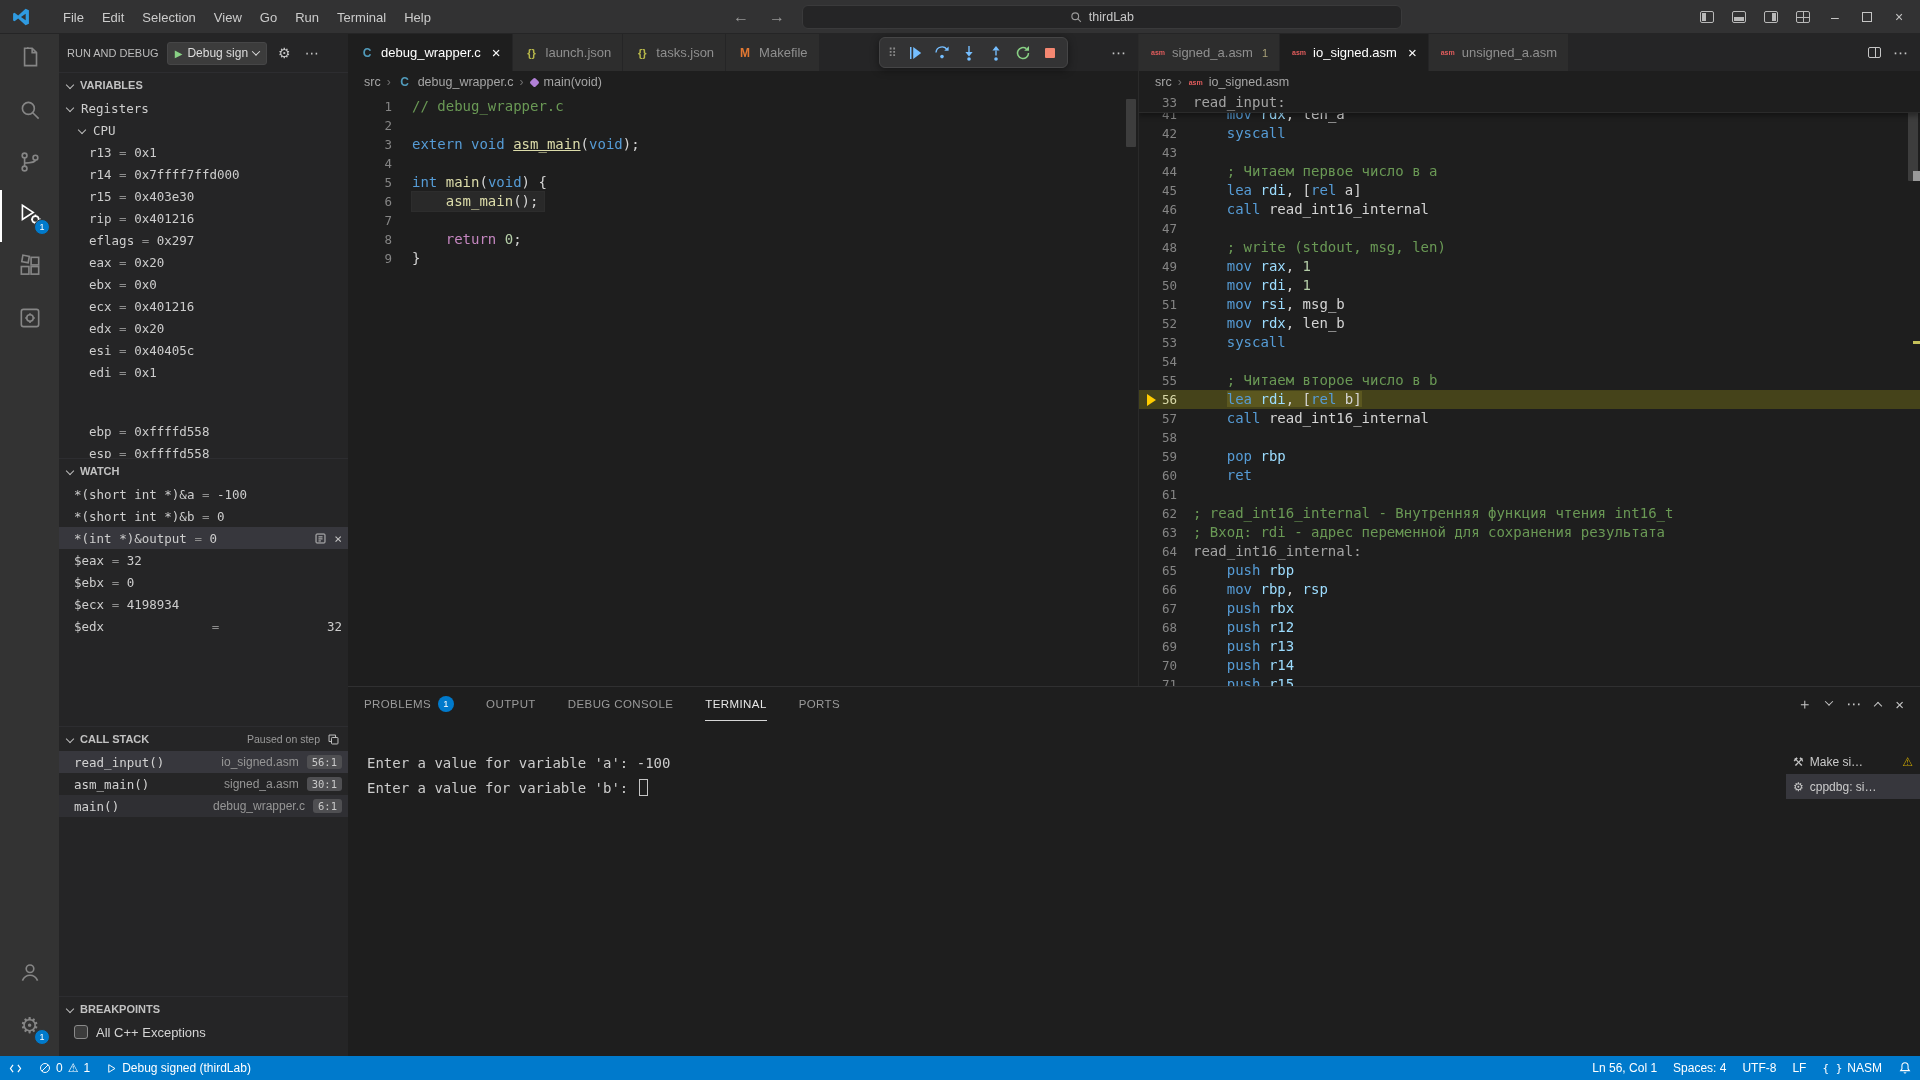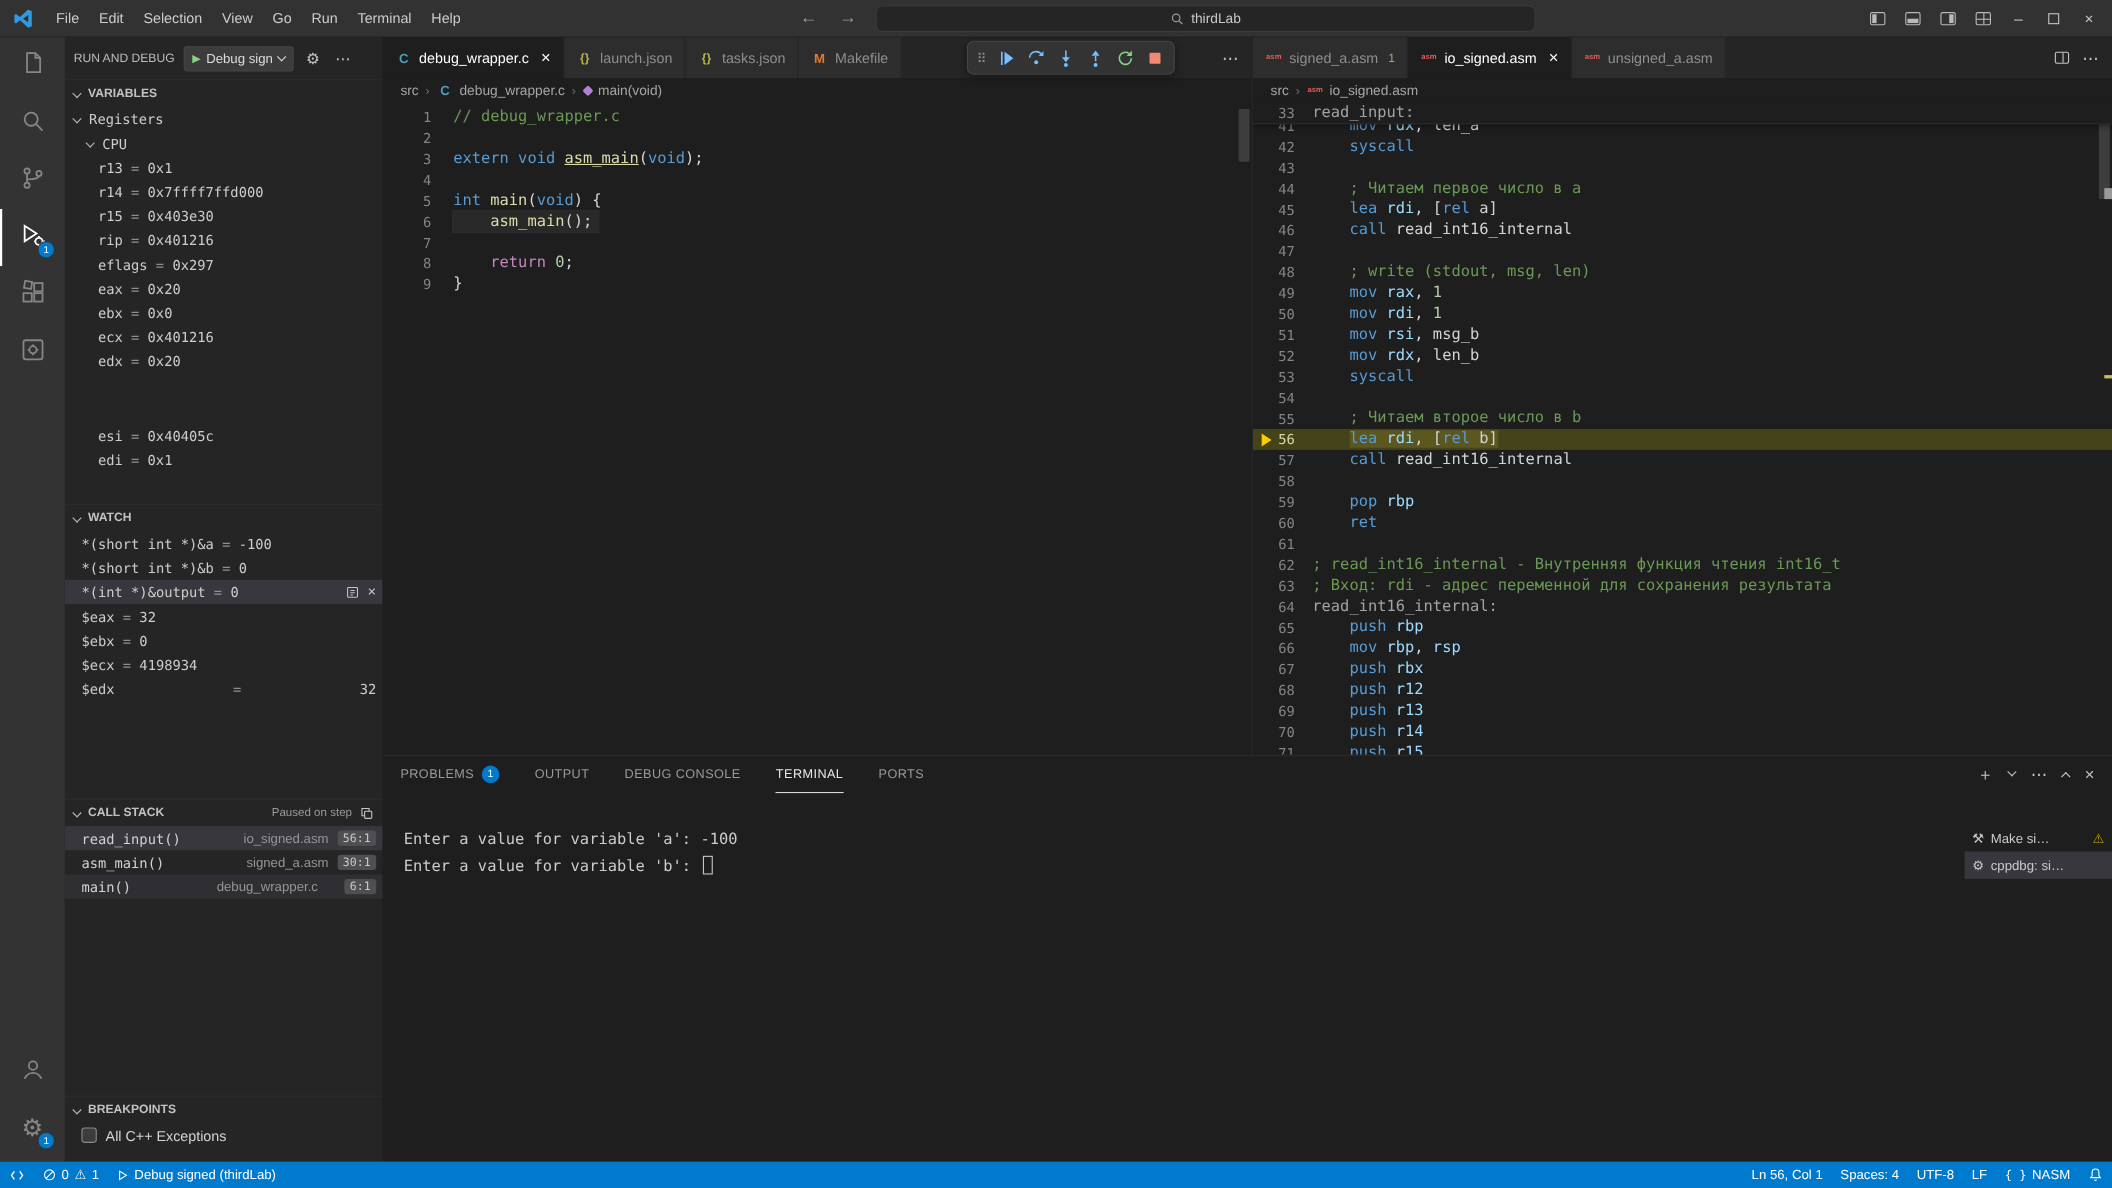--- a/index.html
+++ b/index.html
@@ -2,21 +2,21 @@
 <html><head>
 <meta charset="utf-8">
 <style>
   *{margin:0;padding:0;box-sizing:border-box}
   html,body{width:1920px;height:1080px;overflow:hidden}
   body{font-family:"Liberation Sans",sans-serif;background:#1e1e1e;color:#ccc}
   .app{width:1920px;height:1080px;display:flex;flex-direction:column;position:relative}
 
   
   .titlebar{height:34px;background:#323233;display:flex;align-items:center;border-bottom:1px solid #252526;flex:0 0 34px}
-  .tb-left{display:flex;align-items:center;padding-left:10px;gap:4px}
+  .tb-left{display:flex;align-items:center;padding-left:10px;gap:16px}
   .logo{width:22px;height:22px;margin-right:6px;display:flex;align-items:center;justify-content:center}
   .menu-item{padding:3px 9px;font-size:13px;color:#cccccc;border-radius:4px;cursor:default}
   .tb-center{flex:1;display:flex;align-items:center;justify-content:center;gap:14px}
   .nav-arrow{color:#989898;font-size:16px;width:22px;text-align:center}
   .searchbox{width:600px;height:24px;background:#252526;border:1px solid #3a3a3b;border-radius:6px;display:flex;align-items:center;justify-content:center;gap:7px;color:#c8c8c8;font-size:12.5px}
   .tb-right{display:flex;align-items:center;gap:2px;padding-right:6px}
   .wbtn{width:30px;height:26px;display:flex;align-items:center;justify-content:center;color:#c5c5c5;font-size:14px}
   .lico{width:14px;height:12px;border:1px solid #b9b9b9;border-radius:2px;position:relative;display:inline-block}
   .lico::before{content:"";position:absolute;background:#b9b9b9}
   .lico.left::before{left:1px;top:1px;bottom:1px;width:4px}
@@ -274,21 +274,21 @@
             <div class="trow" style="padding-left: 20px;"><span class="tw down"></span><span>CPU</span></div>
             <div class="trow" style="padding-left: 30px;"><span class="var-n">r13</span><span class="var-eq"> = </span><span class="var-v">0x1</span></div>
             <div class="trow" style="padding-left: 30px;"><span class="var-n">r14</span><span class="var-eq"> = </span><span class="var-v">0x7ffff7ffd000</span></div>
             <div class="trow" style="padding-left: 30px;"><span class="var-n">r15</span><span class="var-eq"> = </span><span class="var-v">0x403e30</span></div>
             <div class="trow" style="padding-left: 30px;"><span class="var-n">rip</span><span class="var-eq"> = </span><span class="var-v">0x401216</span></div>
             <div class="trow" style="padding-left: 30px;"><span class="var-n">eflags</span><span class="var-eq"> = </span><span class="var-v">0x297</span></div>
             <div class="trow" style="padding-left: 30px;"><span class="var-n">eax</span><span class="var-eq"> = </span><span class="var-v">0x20</span></div>
             <div class="trow" style="padding-left: 30px;"><span class="var-n">ebx</span><span class="var-eq"> = </span><span class="var-v">0x0</span></div>
             <div class="trow" style="padding-left: 30px;"><span class="var-n">ecx</span><span class="var-eq"> = </span><span class="var-v">0x401216</span></div>
             <div class="trow" style="padding-left: 30px;"><span class="var-n">edx</span><span class="var-eq"> = </span><span class="var-v">0x20</span></div>
-            <div class="trow" style="padding-left: 30px; margin-top: 46px;"><span class="var-n">esi</span><span class="var-eq"> = </span><span class="var-v">0x40405c</span></div>
+            <div class="trow" style="padding-left: 30px;"><span class="var-n">esi</span><span class="var-eq"> = </span><span class="var-v">0x40405c</span></div>
             <div class="trow" style="padding-left: 30px;"><span class="var-n">edi</span><span class="var-eq"> = </span><span class="var-v">0x1</span></div>
             <div class="trow" style="padding-left: 30px; margin-top: 37px;"><span class="var-n">ebp</span><span class="var-eq"> = </span><span class="var-v">0xffffd558</span></div>
             <div class="trow" style="padding-left: 30px;"><span class="var-n">esp</span><span class="var-eq"> = </span><span class="var-v">0xffffd558</span></div>
             <div class="trow" style="padding-left: 20px; margin-top: 32px;"><span class="tw right"></span><span>Segs</span></div>
             <div class="trow" style="padding-left: 20px;"><span class="tw right"></span><span>FPU</span></div>
           </div>
       </div>
 
       <div class="section" style="flex:0 0 268px">
         <div class="sec-head">
@@ -316,21 +316,21 @@
           <span class="sec-spacer"></span>
           <span class="sec-status">Paused on step</span>
           <svg width="13" height="13" viewBox="0 0 16 16" fill="none" stroke="#c5c5c5" stroke-width="1.2">
               <rect x="5.5" y="5.5" width="8" height="8" rx="1"></rect>
               <path d="M10.5 5.5V2.5h-8v8h3"></path>
             </svg>
         </div>
         <div class="sec-body" id="callstack-body">
             <div class="trow frame-row sel" style="padding-left: 15px;"><span class="frame-name">read_input()</span><span class="frame-file">io_signed.asm</span><span class="frame-pos">56:1</span></div>
             <div class="trow frame-row" style="padding-left: 15px;"><span class="frame-name">asm_main()</span><span class="frame-file">signed_a.asm</span><span class="frame-pos">30:1</span></div>
-            <div class="trow frame-row subtle" style="padding-left: 15px; gap: 16px;"><span class="frame-name">main()</span><span class="frame-file">debug_wrapper.c</span><span class="frame-pos">6:1</span></div>
+            <div class="trow frame-row subtle" style="padding-left: 15px;"><span class="frame-name">main()</span><span class="frame-file">debug_wrapper.c</span><span class="frame-pos">6:1</span></div>
           </div>
       </div>
 
       <div class="section" style="flex:1">
         <div class="sec-head">
           <span class="tw down"></span>
           <span>BREAKPOINTS</span>
         </div>
         <div class="sec-body" id="breakpoints-body">
             <div class="trow" style="padding-left: 15px;"><span class="cb"></span><span class="bp-label">All C++ Exceptions</span></div>

